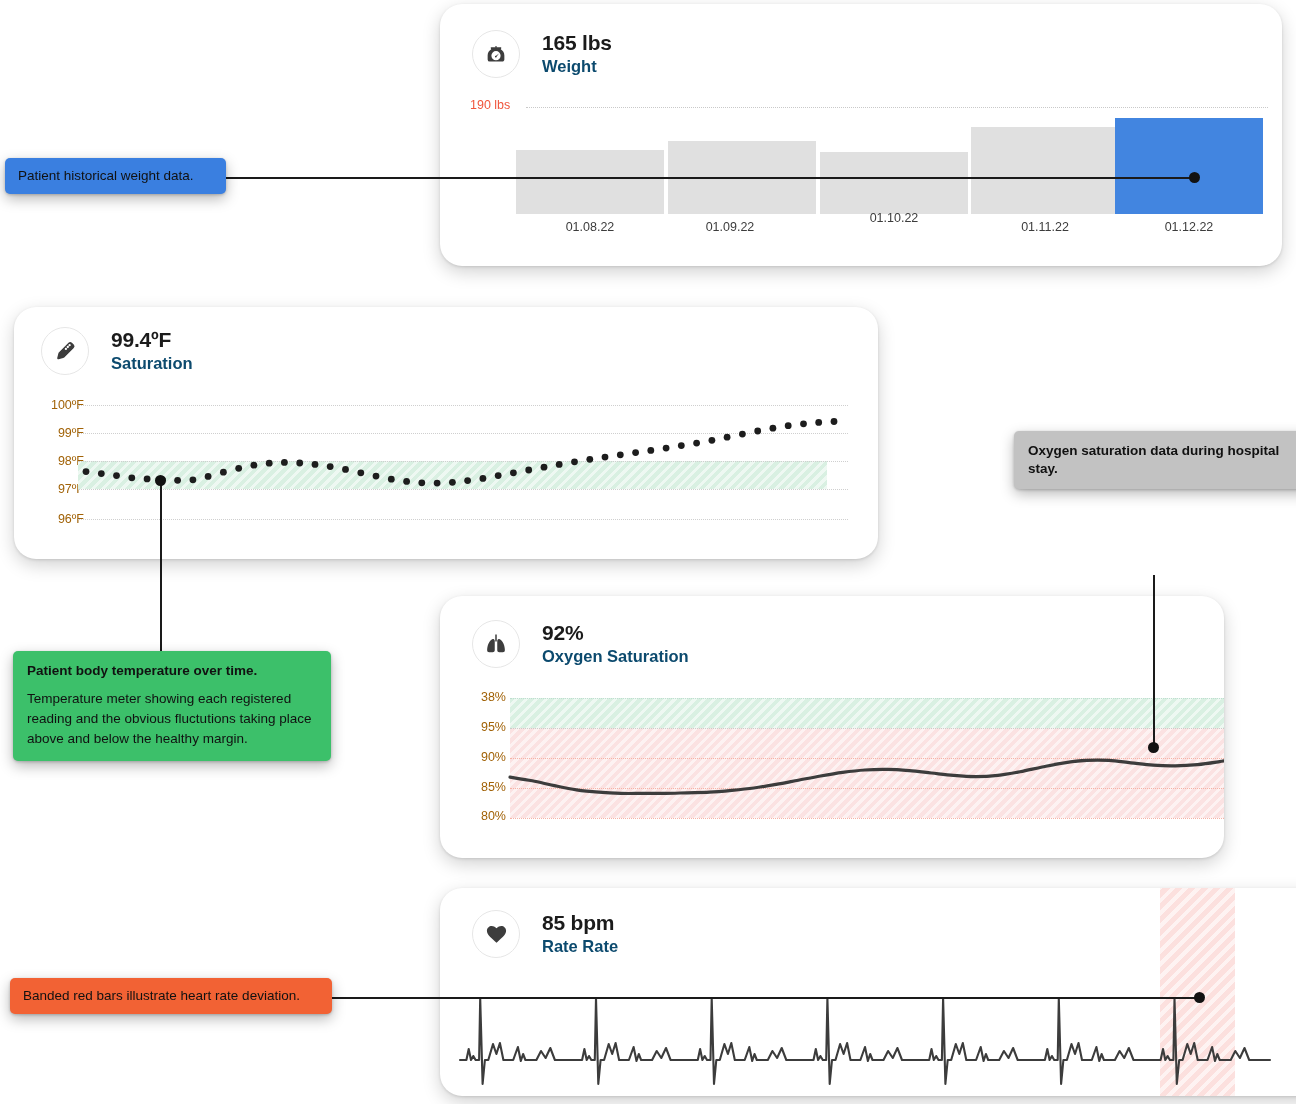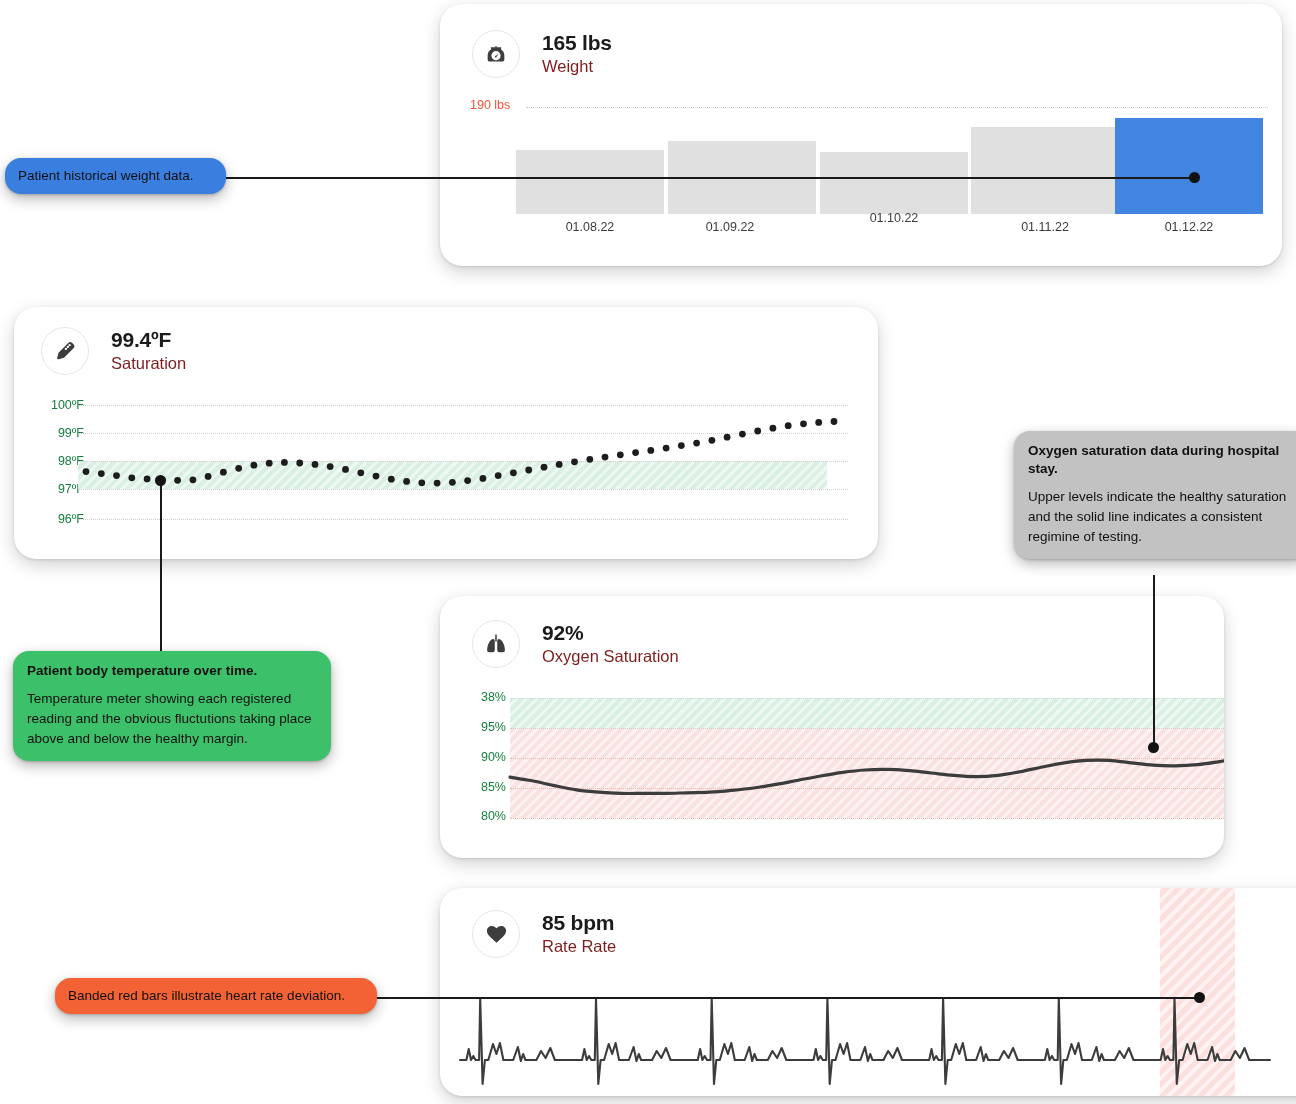--- a/index.html
+++ b/index.html
@@ -9,23 +9,23 @@
 
   .card{position:absolute;background:#ffffff;border-radius:22px;
         box-shadow:0 6px 18px rgba(0,0,0,.18),0 1px 3px rgba(0,0,0,.12);
         overflow:hidden;}
 
   .card-head{position:absolute;display:flex;align-items:center;gap:22px;}
   .icon-circle{width:46px;height:46px;border-radius:50%;border:1px solid #e6e6e6;
         display:flex;align-items:center;justify-content:center;background:#fff;flex:none;}
   .icon-circle svg{display:block;}
   .metric-value{font-size:21px;font-weight:700;color:#1b1b1b;line-height:1.12;letter-spacing:-.2px;}
-  .metric-label{font-size:16.5px;color:#7f1d1d;line-height:1.2;margin-top:2px;}
-
-  .axis-label{position:absolute;font-size:12.5px;color:#15803d;text-align:right;white-space:nowrap;}
+  .metric-label{font-size:16.5px;color:#0c4a6e;line-height:1.2;margin-top:2px;font-weight:bold;}
+
+  .axis-label{position:absolute;font-size:12.5px;color:#a16207;text-align:right;white-space:nowrap;}
   .axis-label.red{color:#f0553c;}
 
   .gridline{position:absolute;height:0;border-top:1.5px dotted #cfcfcf;}
   .gridline.red{border-top-color:#f6b3a6;}
 
   .bar{position:absolute;background:#e0e0e0;}
   .bar.active{background:#4285e0;}
   .bar-tick{position:absolute;font-size:12.5px;color:#3c3c3c;text-align:center;white-space:nowrap;}
 
   .band{position:absolute;}
@@ -34,21 +34,21 @@
       #d9f0e2;}
   .band-pink{background:
       repeating-linear-gradient(-45deg,rgba(255,255,255,.55) 0 3px,rgba(255,255,255,0) 3px 7px),
       #fbe2e2;}
   .band-hr{background:
       repeating-linear-gradient(-45deg,rgba(255,255,255,.6) 0 4px,rgba(255,255,255,0) 4px 9px),
       #fce0de;}
 
   svg.plot{position:absolute;overflow:visible;}
 
-  .callout{position:absolute;border-radius:16px;padding:11px 14px;
+  .callout{position:absolute;border-radius:5px;padding:11px 14px;
         box-shadow:0 5px 14px rgba(0,0,0,.28),0 1px 3px rgba(0,0,0,.2);}
   .callout .c-title{font-size:13.5px;font-weight:700;color:#111;line-height:1.33;}
   .callout .c-body{font-size:13.5px;color:#111;line-height:1.5;margin-top:9px;}
   .callout.blue{background:#3a7fe0;}
   .callout.green{background:#3cc06a;}
   .callout.gray{background:#c2c2c2;}
   .callout.orange{background:#f26234;}
   .callout.simple{padding:9px 13px;}
   .callout.simple .c-title{font-weight:400;}
 
@@ -250,22 +250,21 @@
   <div class="dot" style="left:155px;top:475px;"></div>
   <div class="callout green" style="left:13px;top:651px;width:290px;">
     <div class="c-title">Patient body temperature over time.</div>
     <div class="c-body">Temperature meter showing each registered reading and the obvious fluctutions taking place above and below the healthy margin.</div>
   </div>
 
   <div class="leader v" style="left:1153px;top:575px;height:173px;"></div>
   <div class="dot" style="left:1148px;top:742px;"></div>
   <div class="callout gray" style="left:1014px;top:431px;width:268px;">
     <div class="c-title">Oxygen saturation data during hospital stay.</div>
-    <div class="c-body">Upper levels indicate the healthy saturation and the solid line indicates a consistent regimine of testing.</div>
   </div>
 
   <div class="leader h" style="left:305px;top:997px;width:895px;"></div>
   <div class="dot" style="left:1194px;top:992px;"></div>
-  <div class="callout orange simple" style="left:10px;top:978px;width:296px;margin-left:45px;">
+  <div class="callout orange simple" style="left:10px;top:978px;width:296px;">
     <div class="c-title">Banded red bars illustrate heart rate deviation.</div>
   </div>
 
 </div>
 
 </body></html>

